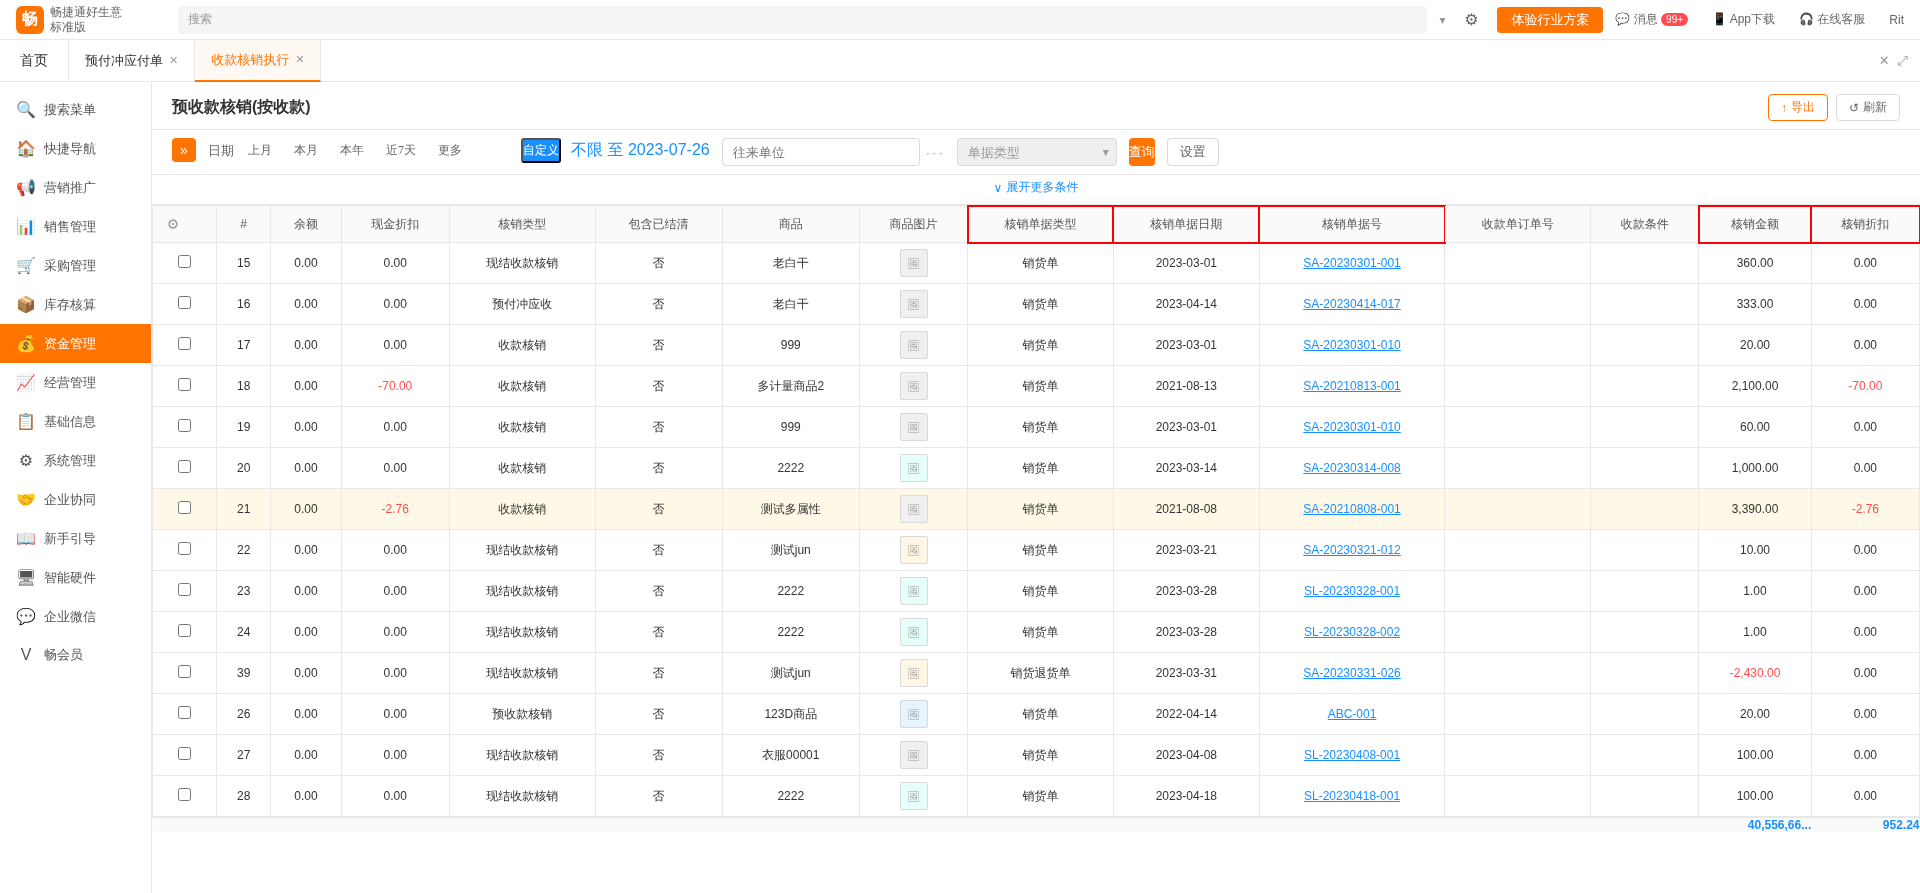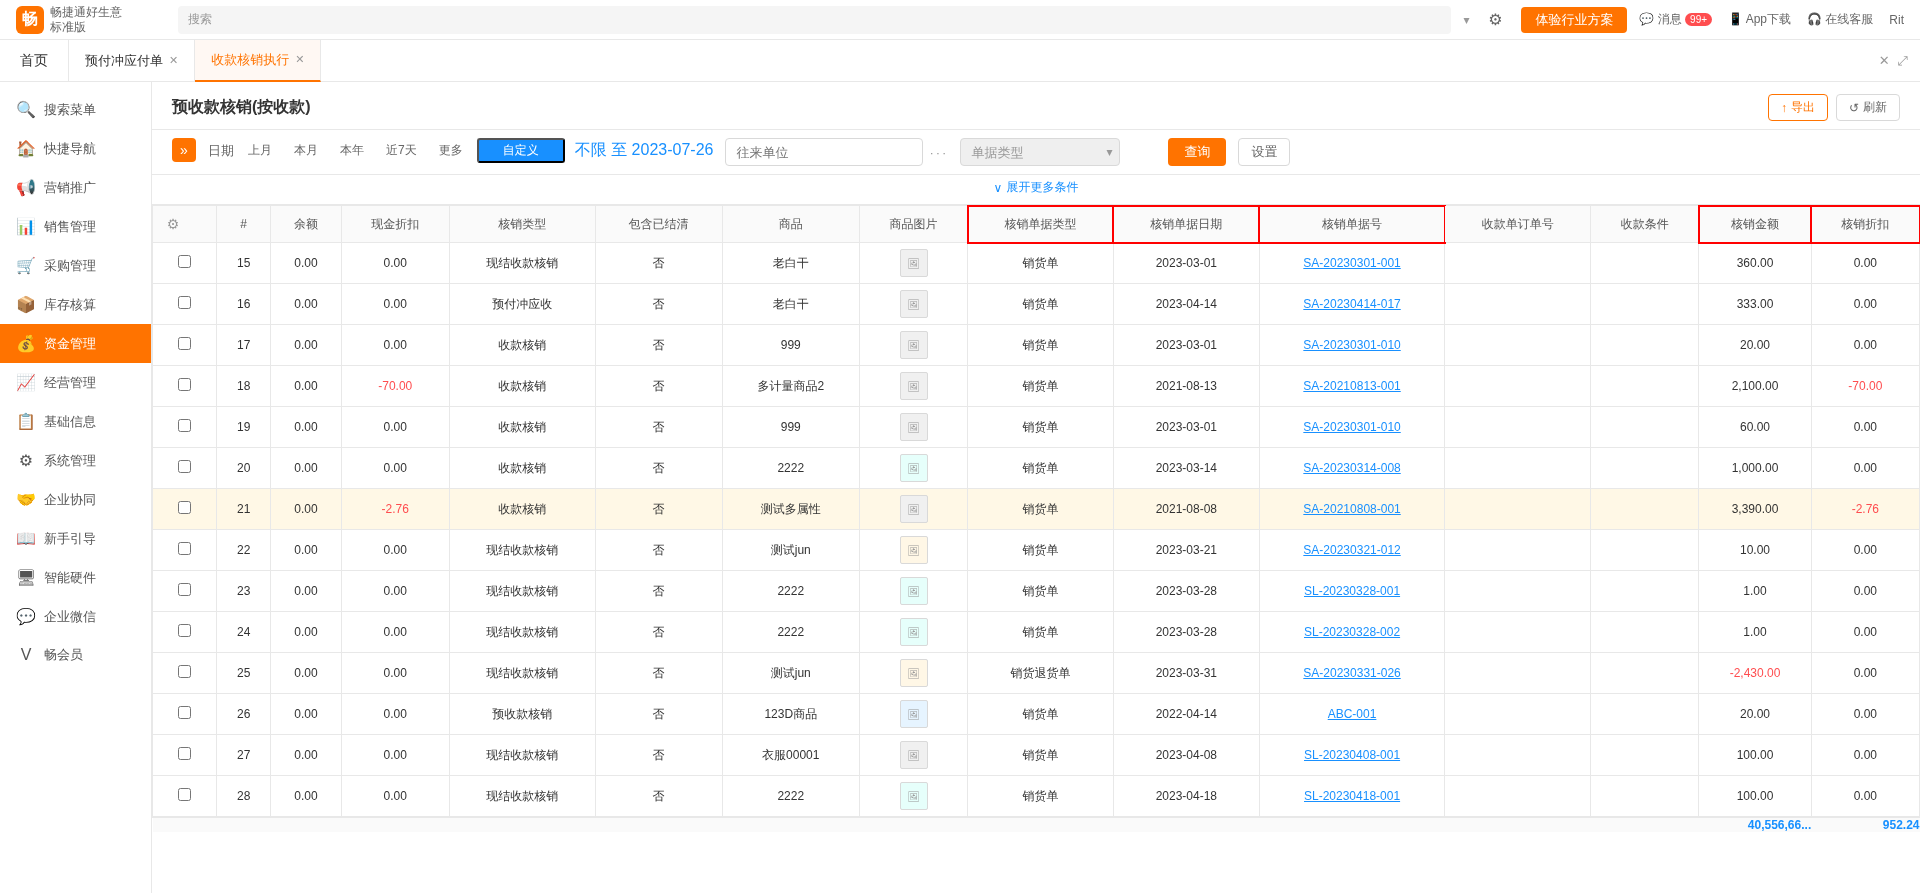--- a/index.html
+++ b/index.html
@@ -7,21 +7,21 @@
 
     
     .top-bar { height: 40px; background: #fff; display: flex; align-items: center; padding: 0 16px; border-bottom: 1px solid #e8e8e8; gap: 12px; }
     .top-bar-logo { display: flex; align-items: center; gap: 6px; width: 150px; }
     .logo-icon { width: 28px; height: 28px; background: #ff7300; border-radius: 6px; display: flex; align-items: center; justify-content: center; color: white; font-weight: bold; font-size: 16px; }
     .logo-text { font-size: 12px; color: #666; line-height: 1.2; }
     .top-bar-search { flex: 1; height: 28px; background: #f5f5f5; border-radius: 4px; padding: 0 10px; display: flex; align-items: center; color: #999; font-size: 12px; }
     .top-bar-dropdown { color: #999; font-size: 12px; cursor: pointer; }
     .top-bar-gear { width: 28px; height: 28px; display: flex; align-items: center; justify-content: center; color: #666; cursor: pointer; font-size: 16px; }
     .btn-orange { background: #ff7300; color: white; border: none; border-radius: 4px; padding: 4px 14px; font-size: 13px; cursor: pointer; }
-    .top-bar-right { display: flex; align-items: center; gap: 16px; margin-left: auto; color: #666; font-size: 12px; }
+    .top-bar-right { display: flex; align-items: center; gap: 24px; margin-left: auto; color: #666; font-size: 12px; }
     .badge { background: #ff4d4f; color: white; border-radius: 10px; padding: 1px 5px; font-size: 10px; }
 
     
     .tab-bar { height: 42px; background: #fff; display: flex; align-items: center; border-bottom: 1px solid #e8e8e8; padding: 0 0 0 0; }
     .tab-home { padding: 0 20px; height: 42px; display: flex; align-items: center; color: #333; font-size: 14px; cursor: pointer; border-right: 1px solid #e8e8e8; }
     .tab-item { height: 42px; display: flex; align-items: center; padding: 0 16px; color: #333; font-size: 13px; cursor: pointer; border-right: 1px solid #e8e8e8; gap: 6px; }
     .tab-item.active { color: #ff7300; border-bottom: 2px solid #ff7300; background: #fff8f3; }
     .tab-close { color: #999; font-size: 11px; cursor: pointer; }
     .tab-bar-spacer { flex: 1; }
     .tab-bar-icons { display: flex; align-items: center; gap: 8px; padding-right: 12px; color: #999; }
@@ -43,29 +43,29 @@
     .page-title { font-size: 16px; font-weight: bold; color: #333; }
     .page-actions { display: flex; gap: 8px; align-items: center; }
     .btn-export { background: white; color: #ff7300; border: 1px solid #ff7300; border-radius: 4px; padding: 4px 12px; font-size: 12px; cursor: pointer; display: flex; align-items: center; gap: 4px; }
     .btn-refresh { background: white; color: #666; border: 1px solid #d9d9d9; border-radius: 4px; padding: 4px 12px; font-size: 12px; cursor: pointer; display: flex; align-items: center; gap: 4px; }
 
     
     .filter-bar { background: #fff; padding: 8px 20px; border-bottom: 1px solid #e8e8e8; display: flex; align-items: flex-start; gap: 12px; flex-wrap: wrap; }
     .filter-toggle { width: 24px; height: 24px; background: #ff7300; border-radius: 4px; display: flex; align-items: center; justify-content: center; color: white; cursor: pointer; font-size: 14px; }
     .filter-group { display: flex; align-items: center; gap: 6px; }
     .filter-label { color: #666; font-size: 13px; }
-    .filter-btn { padding: 2px 8px; border-radius: 3px; font-size: 12px; cursor: pointer; color: #666; border: none; background: transparent; }
-    .filter-custom { background: #1890ff; color: white; padding: 2px 24px; border-radius: 3px; font-size: 12px; cursor: pointer; }
+    .filter-btn { padding: 2px 8px; border-radius: 3px; font-size: 12px; cursor: pointer; color: #666; border: none; background: transparent; font-family: Liberation Serif, serif; }
+    .filter-custom { background: #1890ff; color: white; padding: 2px 0; border-radius: 3px; font-size: 12px; cursor: pointer; margin-left: 45px; }
     .filter-date-range { color: #1890ff; font-size: 16px; }
     .filter-input { border: 1px solid #d9d9d9; border-radius: 4px; padding: 3px 10px; font-size: 13px; color: #999; min-width: 160px; height: 28px; }
     .filter-dots { color: #999; letter-spacing: 2px; }
     .filter-select { border: 1px solid #d9d9d9; border-radius: 4px; padding: 3px 28px 3px 10px; font-size: 13px; color: #999; min-width: 160px; height: 28px; appearance: none; position: relative; }
     .select-wrapper { position: relative; display: inline-block; }
     .select-wrapper::after { content: '▾'; position: absolute; right: 8px; top: 50%; transform: translateY(-50%); color: #999; pointer-events: none; font-size: 12px; }
-    .btn-query { background: #ff7300; color: white; border: none; border-radius: 4px; padding: 4px 16px; font-size: 13px; cursor: pointer; height: 28px; margin-left: 36px; }
+    .btn-query { background: #ff7300; color: white; border: none; border-radius: 4px; padding: 4px 0; font-size: 13px; cursor: pointer; height: 28px; }
     .btn-settings { background: white; color: #666; border: 1px solid #d9d9d9; border-radius: 4px; padding: 4px 12px; font-size: 13px; cursor: pointer; height: 28px; }
 
     
     .expand-bar { background: #fff; padding: 4px 20px 8px; border-bottom: 1px solid #e8e8e8; display: flex; justify-content: center; }
     .expand-btn { color: #1890ff; font-size: 12px; cursor: pointer; display: flex; align-items: center; gap: 4px; border: none; background: none; }
 
     
     .table-wrapper { flex: 1; overflow: auto; padding: 0; background: #fff; }
     table { width: 100%; border-collapse: collapse; font-size: 12px; }
     thead th { background: #fafafa; border: 1px solid #e8e8e8; padding: 8px 10px; text-align: center; font-weight: normal; color: #555; white-space: nowrap; position: sticky; top: 0; z-index: 1; }
@@ -446,21 +446,21 @@
     <td>销货单</td>
     <td>2023-03-28</td>
     <td><span class="text-link">SL-20230328-002</span></td>
     <td></td>
     <td></td>
     <td class="">1.00</td>
     <td class="">0.00</td>
   </tr>
             <tr>
     <td><input type="checkbox" style=""></td>
-    <td>25</td>
+    <td>39</td>
     <td>0.00</td>
     <td class="">0.00</td>
     <td>现结收款核销</td>
     <td>否</td>
     <td>测试jun</td>
     <td><div class="img-placeholder orange">🖼</div></td>
     <td>销货退货单</td>
     <td>2023-03-31</td>
     <td><span class="text-link">SA-20230331-026</span></td>
     <td></td>

